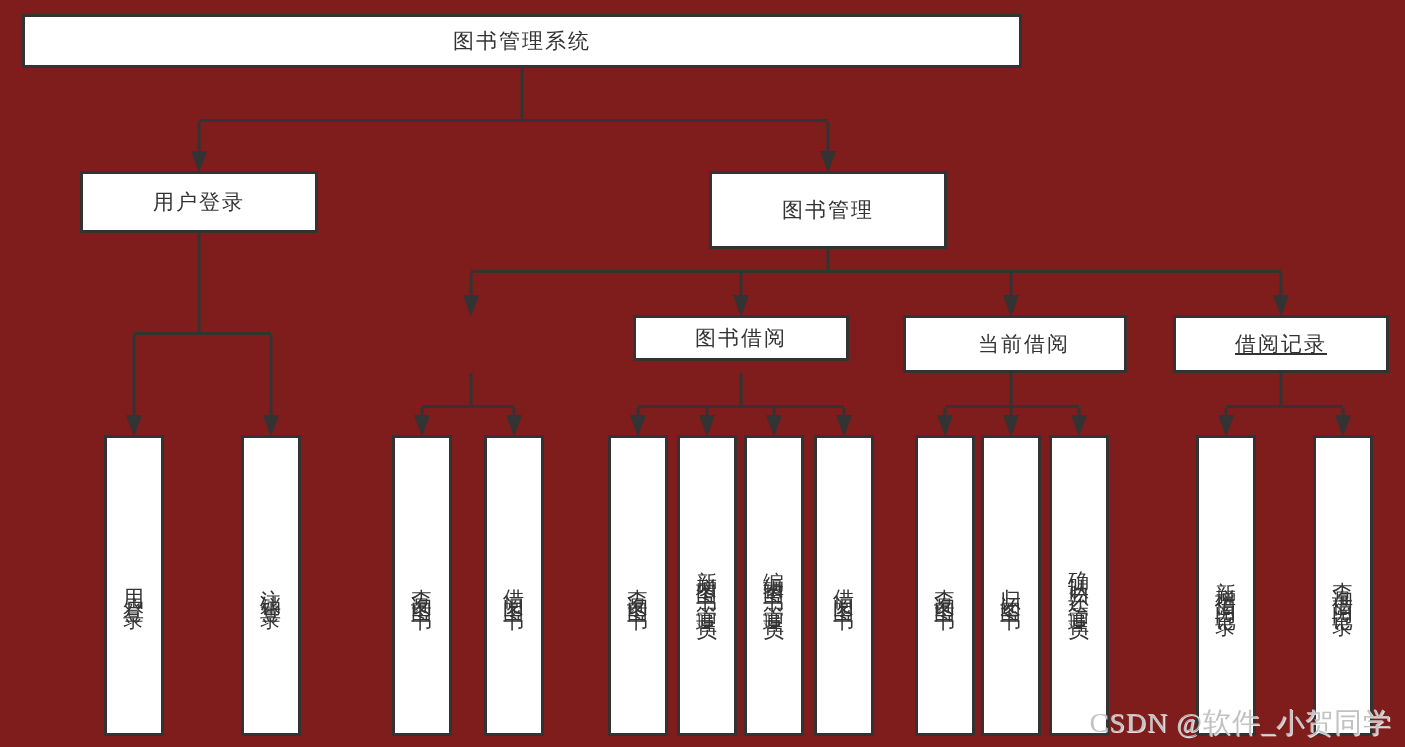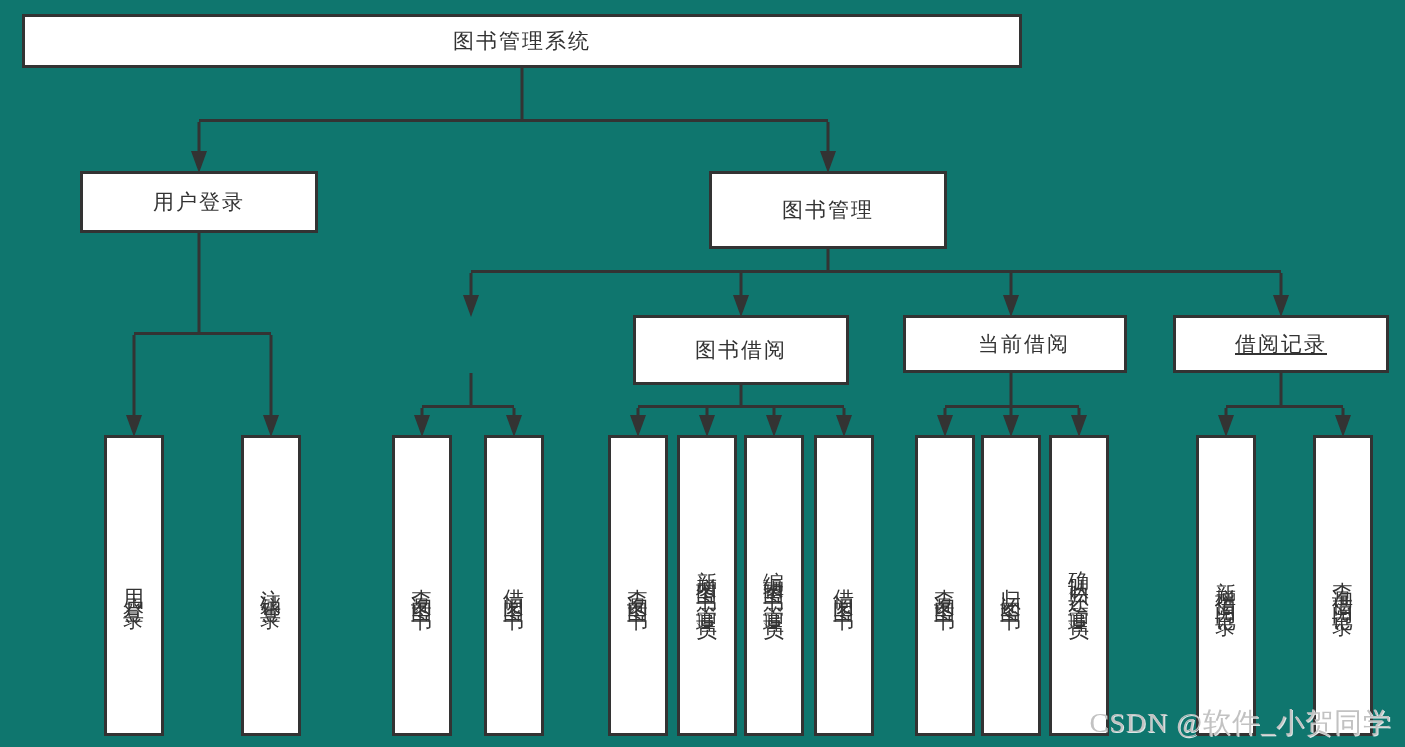--- a/index.html
+++ b/index.html
@@ -1,20 +1,20 @@
 <!DOCTYPE html>
 <html><head>
 <meta charset="utf-8">
 <style>
   html, body { margin: 0; padding: 0; background: #ffffff; }
   .canvas {
     position: relative;
     width: 1405px;
     height: 747px;
-    background: #0f766e;
+    background: #7f1d1d;
     font-family: "Liberation Sans", "DejaVu Sans", sans-serif;
     overflow: hidden;
   }
   .connectors {
     position: absolute;
     left: 0; top: 0;
     width: 1405px; height: 747px;
     z-index: 0;
   }
   .node {
@@ -34,21 +34,21 @@
     text-orientation: mixed;
     font-size: 21px;
     letter-spacing: 7px;
     line-height: 1;
   }
   
   #n-root   { left: 22px;  top: 14px;  width: 1000px; height: 54px; }
   #n-login  { left: 80px;  top: 171px; width: 238px;  height: 62px; }
   #n-mgmt   { left: 709px; top: 171px; width: 238px;  height: 78px; }
   #n-l3-0   { left: 363px; top: 315px; width: 216px;  height: 58px; }
-  #n-l3-1   { left: 633px; top: 315px; width: 216px;  height: 70px; }
+  #n-l3-1   { left: 633px; top: 315px; width: 216px;  height: 46px; }
   #n-l3-2   { left: 903px; top: 315px; width: 224px;  height: 58px; padding-left: 18px; }
   #n-l3-3   { left: 1173px;top: 315px; width: 216px;  height: 58px; text-decoration: underline; }
   .leaf     { top: 435px; width: 60px; height: 301px; }
   #lf-0a { left: 104px; }  #lf-0b { left: 241px; }
   #lf-1a { left: 392px; }  #lf-1b { left: 484px; }
   #lf-2a { left: 608px; }  #lf-2b { left: 677px; }
   #lf-2c { left: 744px; }  #lf-2d { left: 814px; }
   #lf-3a { left: 915px; }  #lf-3b { left: 981px; }
   #lf-3c { left: 1049px; }
   #lf-4a { left: 1196px; } #lf-4b { left: 1313px; }

